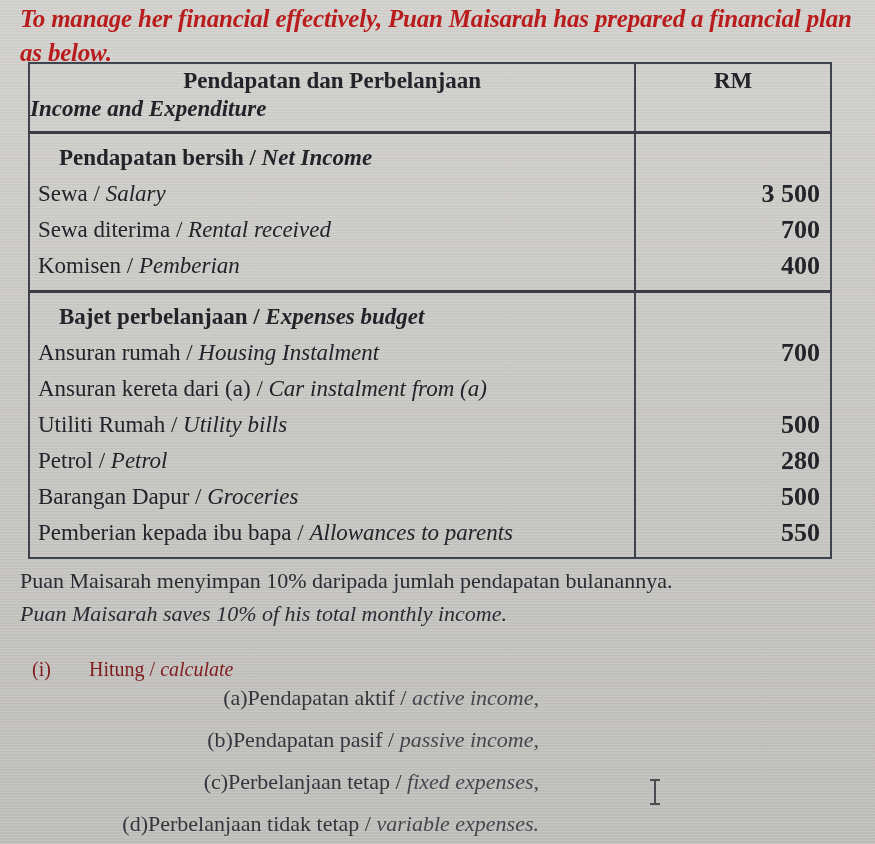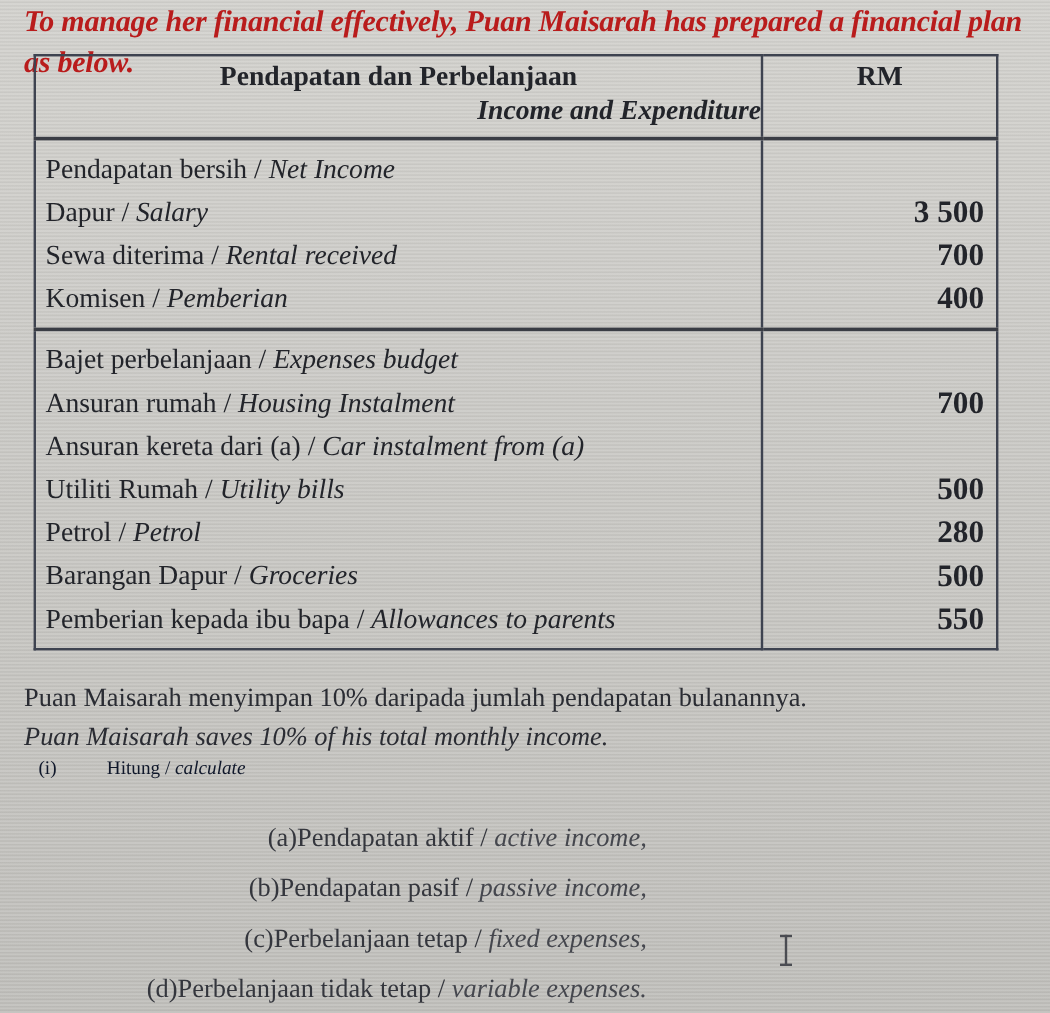--- a/index.html
+++ b/index.html
@@ -33,21 +33,21 @@
       font-size: 25px;
       font-weight: bold;
       font-style: italic;
       line-height: 34px;
       letter-spacing: -0.2px;
       color: #b91c1c;
     }
     table.plan {
       position: absolute;
       left: 28px;
-      top: 45px;
+      top: 62px;
       width: 804px;
       border-collapse: collapse;
       font-size: 23px;
       color: #22242a;
     }
     table.plan td, table.plan th {
       border-left: 2px solid #3e4350;
       border-right: 2px solid #3e4350;
       padding: 0;
       vertical-align: top;
@@ -56,30 +56,30 @@
       border-top: 2px solid #3e4350;
       border-bottom: 3px solid #3a3d45;
       font-weight: bold;
       height: 64px;
       line-height: 28px;
       padding-top: 3px;
     }
     .col-item { width: 606px; }
     .col-rm { width: 196px; margin-top: 12px; }
     .th-line1 { display: block; text-align: center; }
-    .th-line2 { display: block; text-align: right; font-style: italic; }
+    .th-line2 { display: block; text-align: left; font-style: italic; }
     .section-cell { padding: 6px 0 6px 8px !important; }
     .row-line {
       display: block;
       height: 36px;
       line-height: 36px;
       white-space: nowrap;
     }
     .row-line .ital { font-style: italic; }
-    .row-line.heading { font-weight: normal; }
+    .row-line.heading { font-weight: bold; margin-left: 21px; }
     .rm-line {
       display: block;
       height: 36px;
       line-height: 36px;
       text-align: right;
       padding-right: 10px;
       font-weight: bold;
       font-size: 26px;
     }
     tr.section-income td { border-bottom: 3px solid #3a3d45; }
@@ -90,23 +90,23 @@
       font-size: 22px;
       color: #2a2c33;
       white-space: nowrap;
       text-align: right;
     }
     .note.ms { top: 568px; }
     .note.en { top: 601px; font-style: italic; }
     .question {
       position: absolute;
       left: 32px;
-      top: 632px;
-      font-size: 16px;
-      color: #0f172a;
+      top: 658px;
+      font-size: 20px;
+      color: #7f1d1d;
       white-space: nowrap;
     }
     .question .num { display: inline-block; width: 57px; }
     .question .ital { font-style: italic; }
     .subitems {
       position: absolute;
       left: 90px;
       top: 683px;
       font-size: 22px;
       color: #34363d;
@@ -159,21 +159,21 @@
         <span class="th-line2">Income and Expenditure</span>
       </th>
       <th class="col-rm">
         <span class="th-line1">RM</span>
       </th>
     </tr>
 
     <tr class="section-income">
       <td class="section-cell">
         <span class="row-line heading"><span>Pendapatan bersih / </span><span class="ital">Net Income</span></span>
-        <span class="row-line"><span>Dapur / </span><span class="ital">Salary</span></span>
+        <span class="row-line"><span>Sewa / </span><span class="ital">Salary</span></span>
         <span class="row-line"><span>Sewa diterima / </span><span class="ital">Rental received</span></span>
         <span class="row-line"><span>Komisen / </span><span class="ital">Pemberian</span></span>
       </td>
       <td class="section-cell" style="padding-left:0 !important">
         <span class="rm-line"></span>
         <span class="rm-line">3 500</span>
         <span class="rm-line">700</span>
         <span class="rm-line">400</span>
       </td>
     </tr>

